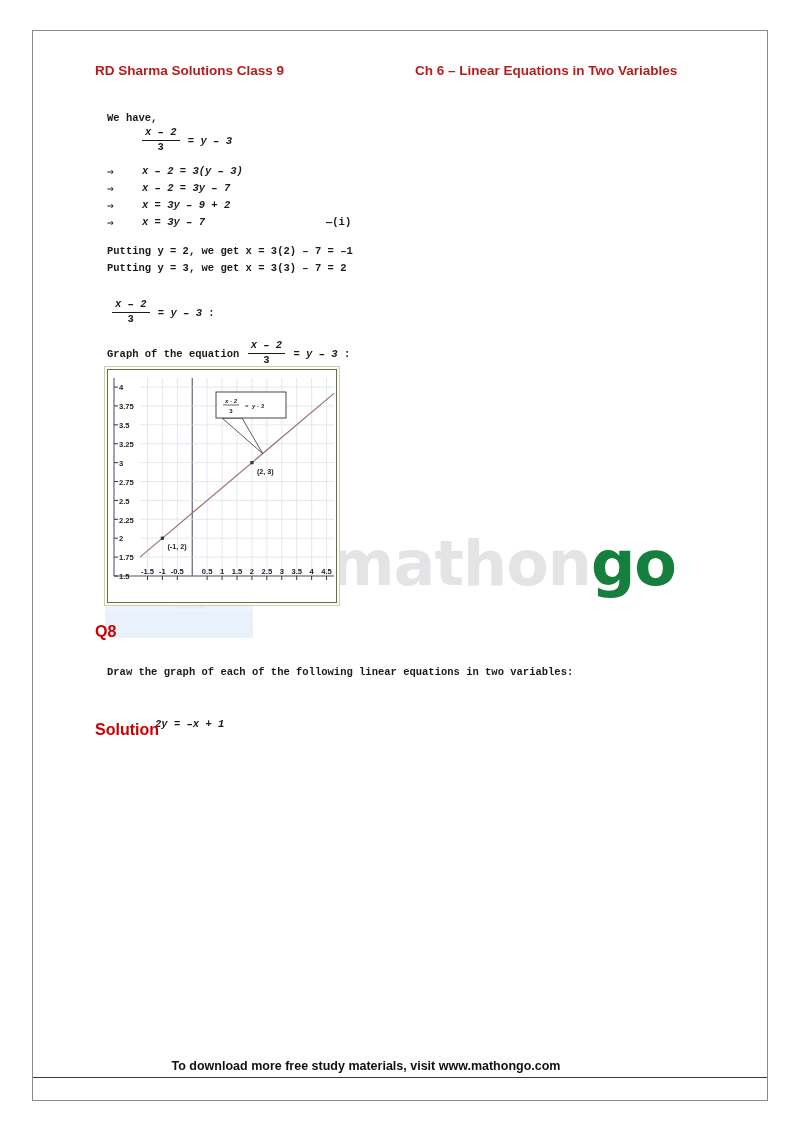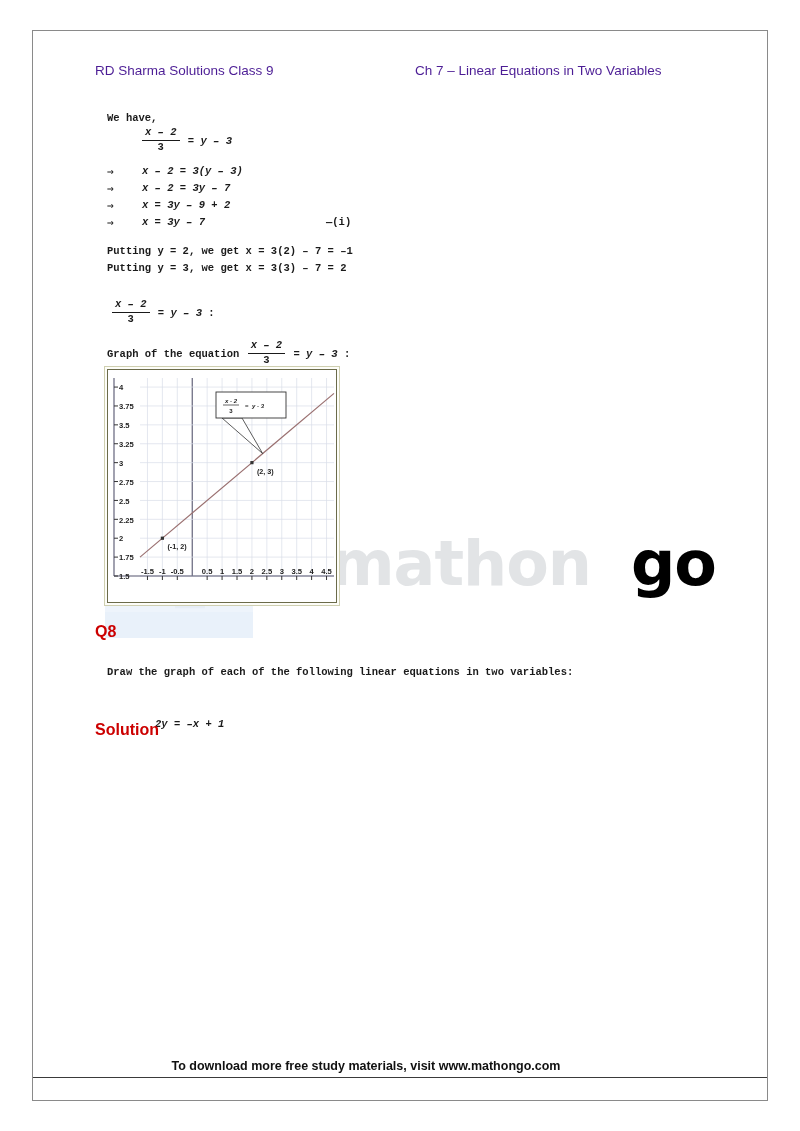--- a/index.html
+++ b/index.html
@@ -33,21 +33,21 @@
     left: 330px;
     top: 527px;
     font-size: 62px;
     font-weight: bold;
     letter-spacing: -1px;
     font-family: "DejaVu Sans", sans-serif;
     color: #e2e4e6;
     user-select: none;
     white-space: nowrap;
   }
-  .watermark .wm-go { color: #000000; margin-left: 40px; }
+  .watermark .wm-go { color: #15803d; }
   .wm-mark {
     position: absolute;
     left: 170px;
     top: 522px;
     width: 78px;
     height: 80px;
     color: #e7eef7;
     font-size: 80px;
     font-weight: bold;
     font-family: "DejaVu Sans", sans-serif;
@@ -67,22 +67,22 @@
     top: 612px;
     width: 148px;
     height: 26px;
     background: #e9f1fa;
   }
   
   .hdr {
     position: absolute;
     top: 63px;
     font-size: 13.5px;
-    font-weight: normal;
-    color: #4c1d95;
+    font-weight: bold;
+    color: #b91c1c;
     white-space: nowrap;
   }
   .hdr-left  { left: 95px; }
   .hdr-right { left: 415px; }
 
   
   .txt {
     position: absolute;
     font-size: 10.5px;
     font-weight: bold;
@@ -172,21 +172,21 @@
 <div class="page">
 
   <div class="wm-band"></div>
   <div class="wm-band2"></div>
   <div class="wm-mark">⎣</div>
   <div class="watermark"><span>mathon</span><span class="wm-go">go</span></div>
 
   <div class="page-border"></div>
 
   <div class="hdr hdr-left">RD Sharma Solutions Class 9</div>
-  <div class="hdr hdr-right">Ch 7 – Linear Equations in Two Variables</div>
+  <div class="hdr hdr-right">Ch 6 – Linear Equations in Two Variables</div>
 
   <div class="txt" style="left:107px; top:112px;">We have,</div>
 
   <div class="txt" style="left:140px; top:128px;">
     <span class="frac">
       <span class="num mathi">x – 2</span>
       <span class="den">3</span>
     </span>
     <span>=</span>
     <span class="mathi">y – 3</span>

